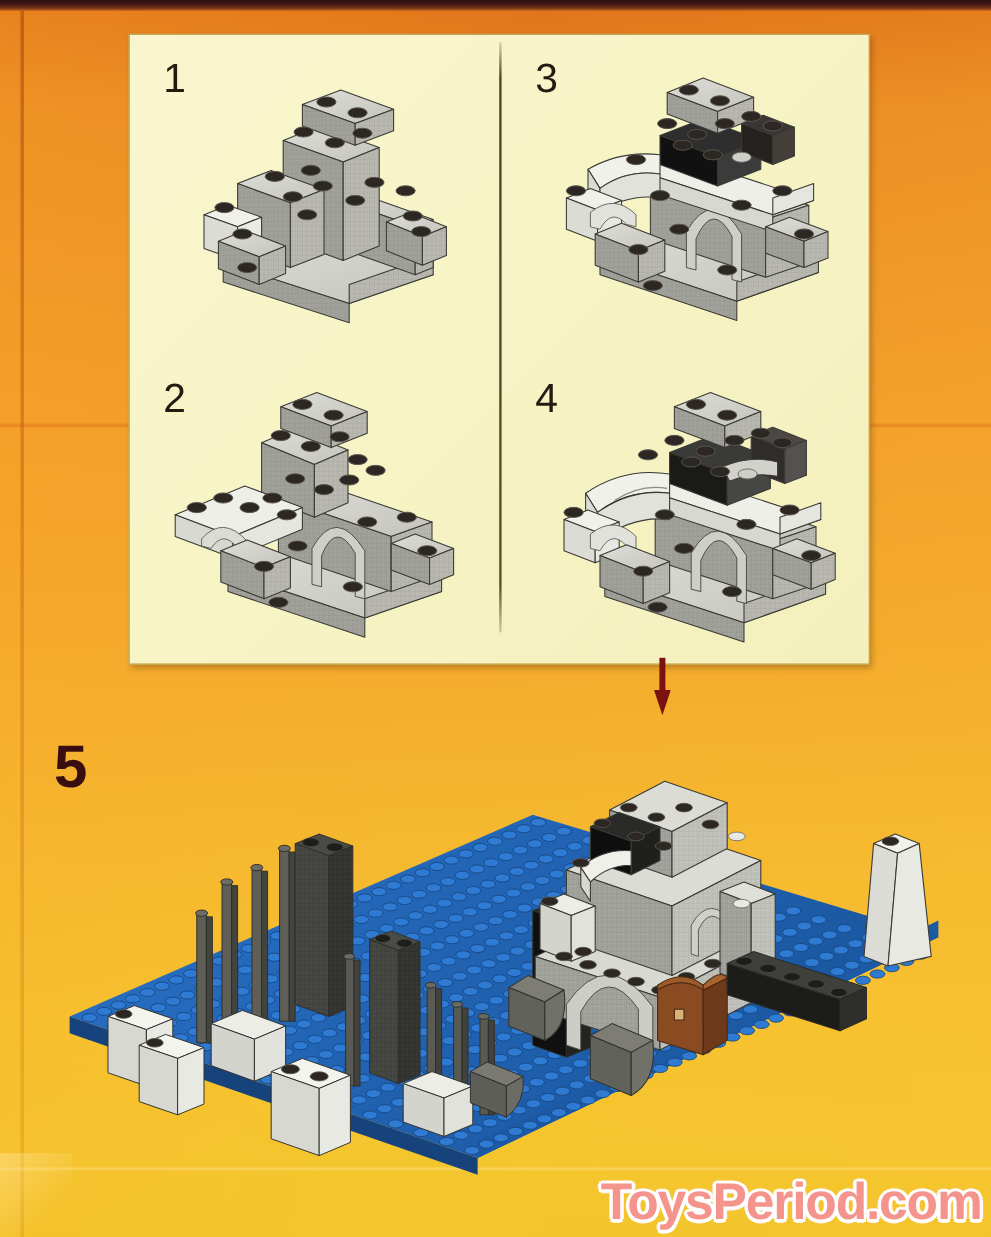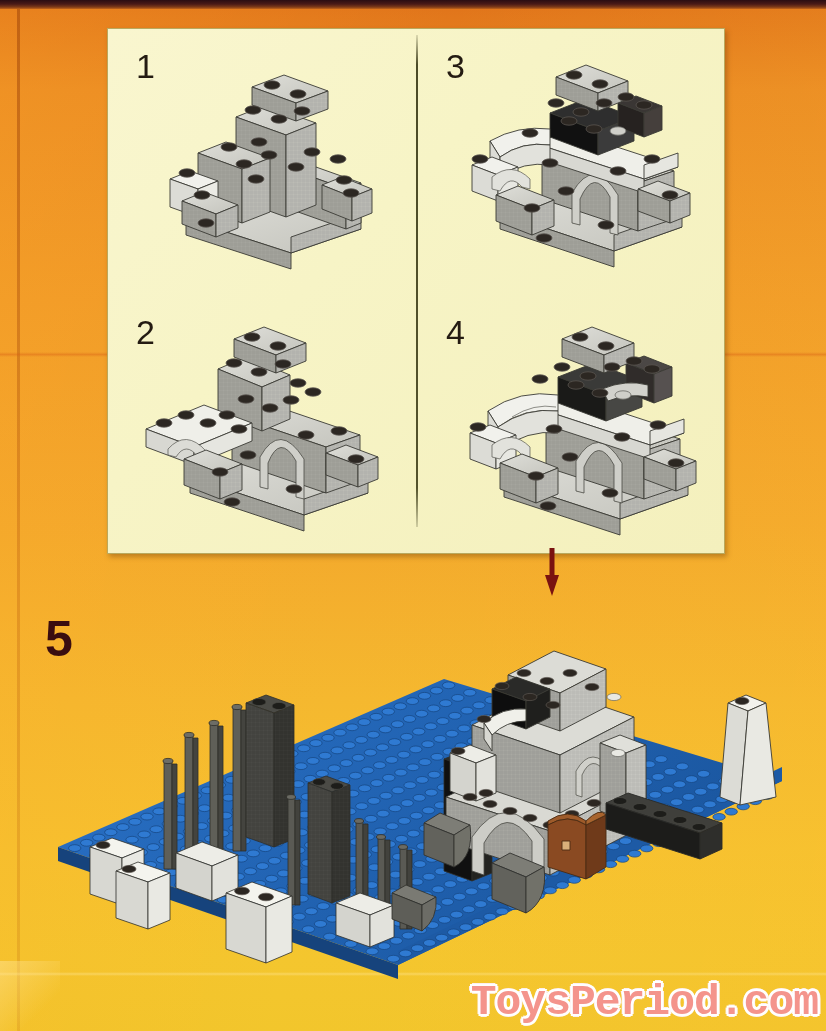--- a/index.html
+++ b/index.html
@@ -88,21 +88,21 @@
     font-size:50px; font-weight:bold; color:#3a0d10;
     font-family:"Liberation Sans", sans-serif;
   }
   #arrow {
     position:absolute; left:545px; top:548px; width:14px; height:48px;
   }
 
   
   #watermark {
     position:absolute; right:8px; bottom:4px;
-    font-family:Liberation Mono, monospace;
+    font-family:Liberation Sans, sans-serif;
     font-size:43px; font-weight:bold; letter-spacing:-1px;
     color:#f4948c;
     text-shadow:
       -2px -2px 0 #ffffff, 2px -2px 0 #ffffff,
       -2px  2px 0 #ffffff, 2px  2px 0 #ffffff,
       -3px  0   0 #fdf0ef, 3px  0   0 #fdf0ef,
        0   -3px 0 #fdf0ef, 0    3px 0 #fdf0ef;
     white-space:nowrap;
   }
 </style>

